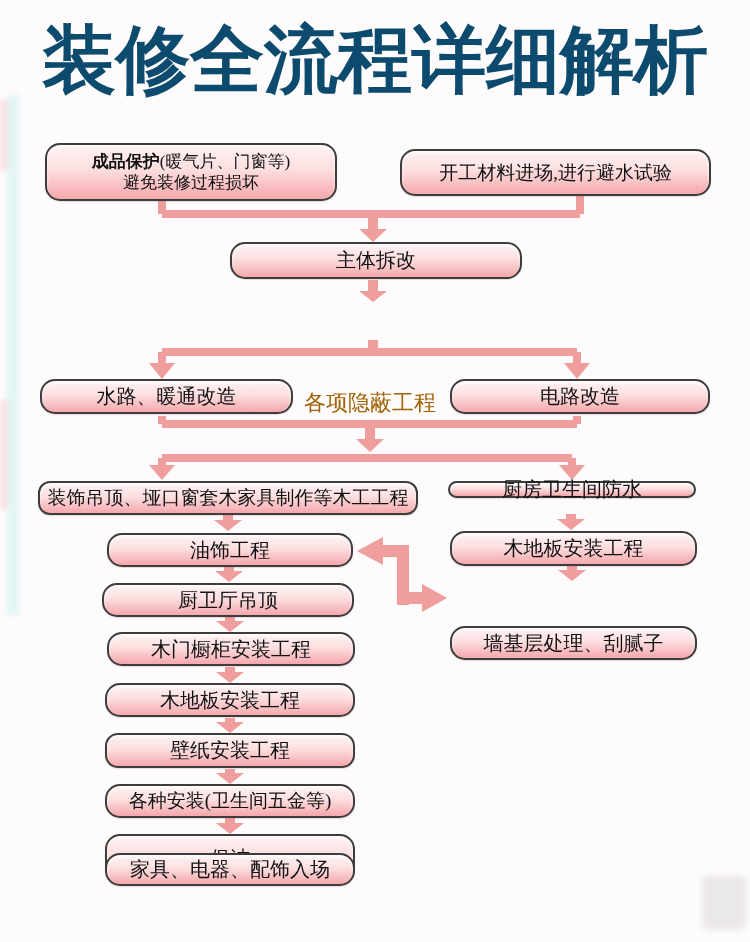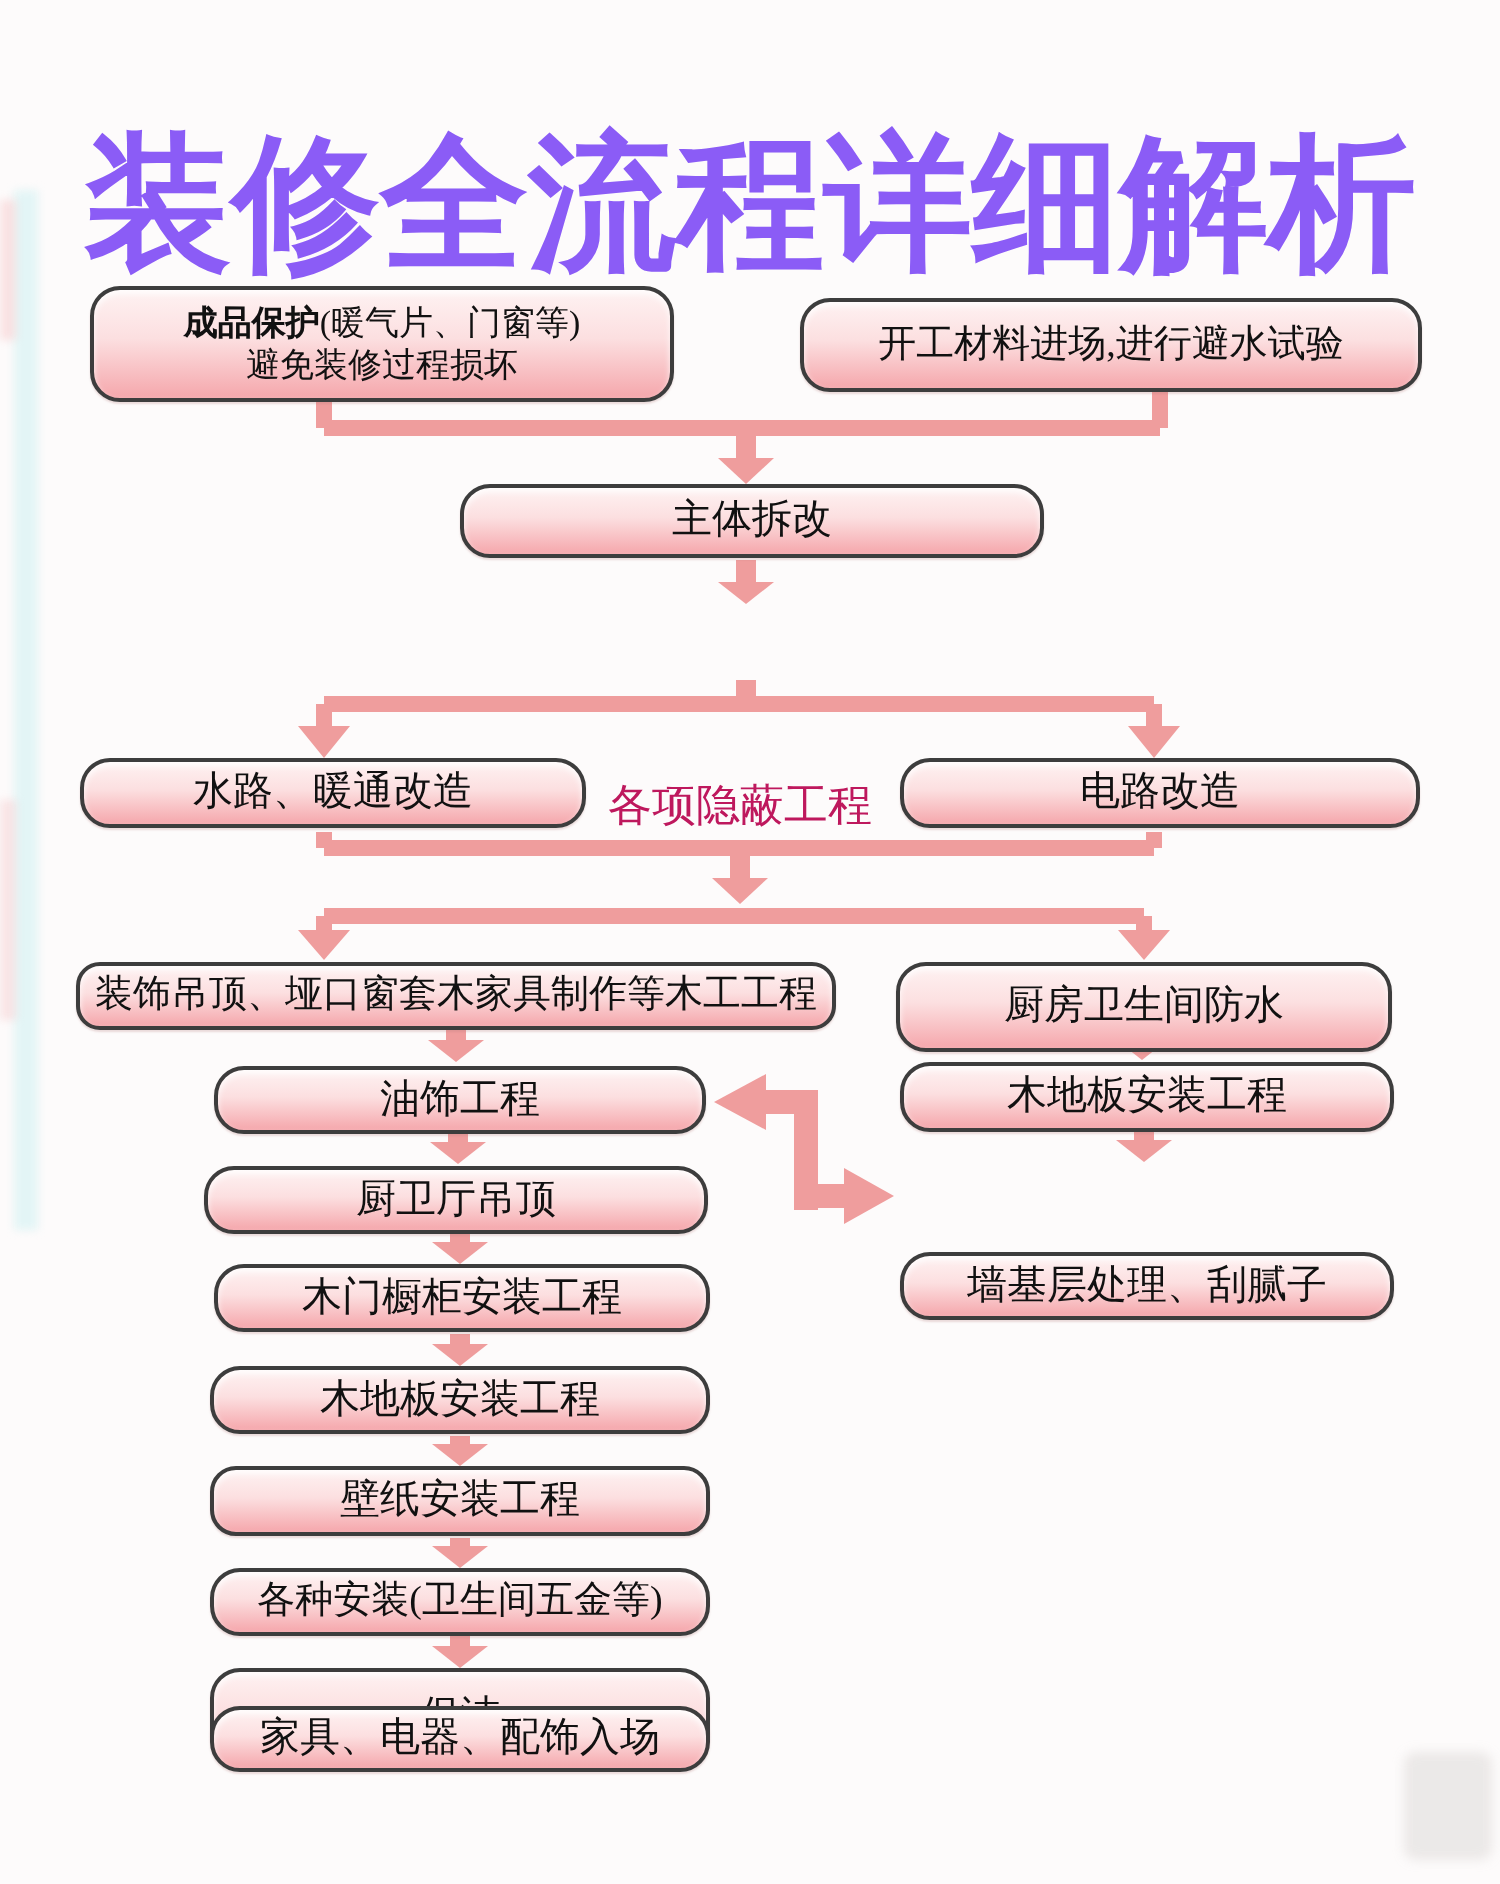--- a/index.html
+++ b/index.html
@@ -13,57 +13,57 @@
     background:rgba(205,240,242,.55);filter:blur(2px);}
   .edge-pink-a{position:absolute;left:0;top:100px;width:8px;height:70px;
     background:rgba(246,196,198,.45);filter:blur(2px);}
   .edge-pink-b{position:absolute;left:0;top:400px;width:8px;height:110px;
     background:rgba(246,196,198,.4);filter:blur(2px);}
   .watermark{position:absolute;left:702px;top:876px;width:44px;height:54px;
     background:rgba(175,170,162,.22);border-radius:6px;filter:blur(3px);}
 
   #title{
     position:absolute;left:0;top:14px;width:750px;text-align:center;
-    font-size:74px;font-weight:bold;color:#8b5cf6;letter-spacing:0px;
-    line-height:1.25;white-space:nowrap;margin-top:43px;
+    font-size:74px;font-weight:bold;color:#0c4a6e;letter-spacing:0px;
+    line-height:1.25;white-space:nowrap;
   }
 
   .box{
     position:absolute;box-sizing:border-box;
     border:2px solid #3d3d3d;border-radius:15px;
     background:linear-gradient(180deg,#fef2f2 0%,#fcdfe0 45%,#f5a7ac 100%);
     box-shadow:inset 0 2px 3px rgba(255,255,255,.85), 0 1px 1px rgba(180,120,120,.25);
     display:flex;flex-direction:column;align-items:center;justify-content:center;
     color:#111;font-size:20px;line-height:1.25;text-align:center;
     white-space:nowrap;
   }
   .box .b{font-weight:bold;}
 
   #n-protect{left:45px;top:143px;width:292px;height:58px;font-size:17px;}
   #n-materials{left:400px;top:149px;width:311px;height:47px;font-size:19px;}
   #n-demolition{left:230px;top:242px;width:292px;height:37px;}
   #n-design{left:225px;top:303px;width:297px;height:37px;}
   #n-plumbing{left:40px;top:379px;width:253px;height:35px;}
   #n-electrical{left:450px;top:379px;width:260px;height:35px;}
   #n-carpentry{left:38px;top:481px;width:380px;height:34px;font-size:19px;border-radius:12px;}
-  #n-waterproof{left:448px;top:481px;width:248px;height:45px;}
+  #n-waterproof{left:448px;top:481px;width:248px;height:17px;}
   #n-painting{left:107px;top:533px;width:246px;height:34px;}
   #n-tiling{left:450px;top:531px;width:247px;height:35px;}
   #n-ceiling{left:102px;top:583px;width:252px;height:34px;}
   #n-wallbase{left:450px;top:582px;width:247px;height:34px;margin-top:44px;}
   #n-doors{left:107px;top:632px;width:248px;height:34px;}
   #n-floor{left:105px;top:683px;width:250px;height:34px;}
   #n-wallpaper{left:105px;top:733px;width:250px;height:35px;border-radius:13px;}
   #n-install{left:105px;top:784px;width:250px;height:34px;font-size:19px;}
   #n-clean{left:105px;top:834px;width:250px;height:48px;}
   #n-furniture{left:105px;top:853px;width:250px;height:33px;}
 
   #hidden-note{
     position:absolute;left:295px;top:388px;width:150px;text-align:center;
-    font-size:22px;color:#be185d;white-space:nowrap;
+    font-size:22px;color:#a16207;white-space:nowrap;
   }
   svg.wires{position:absolute;left:0;top:0;pointer-events:none;}
 </style>
 </head>
 <body>
 
 <div id="stage">
 
   <div class="edge-cyan"></div>
   <div class="edge-pink-a"></div>

